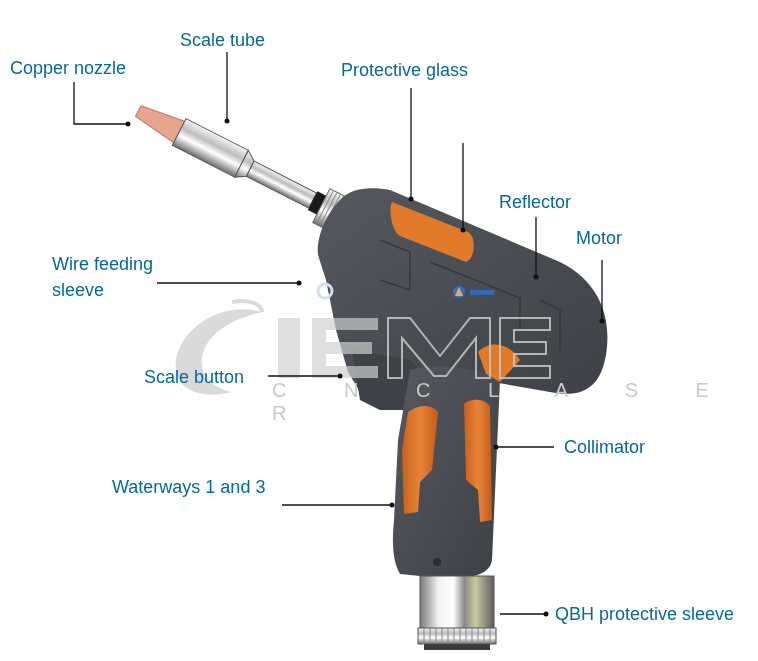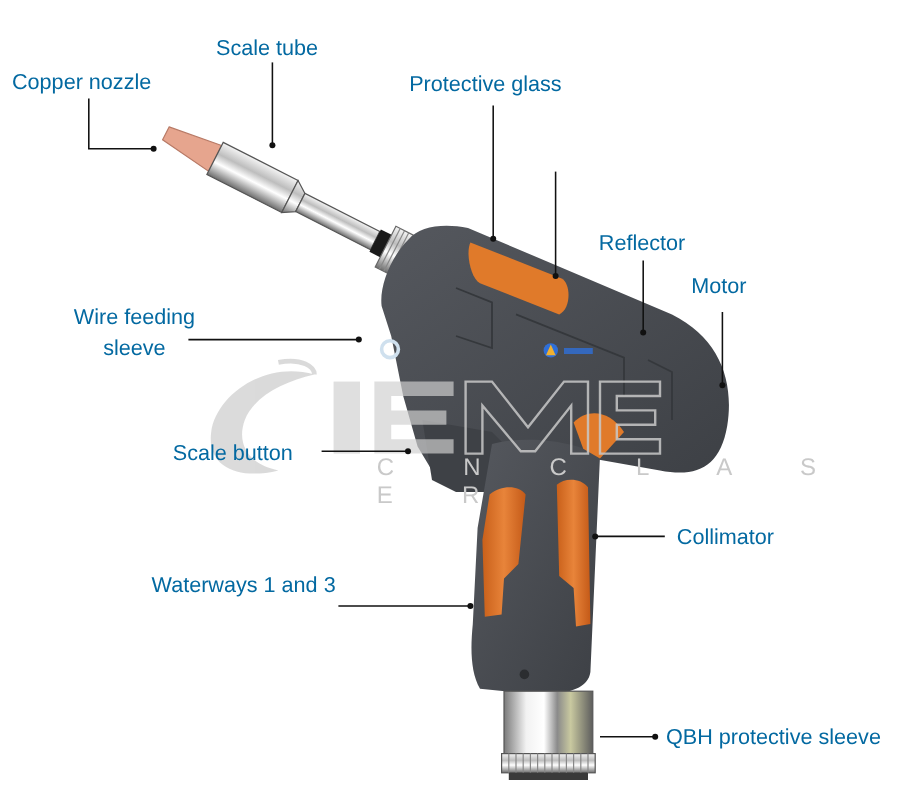--- a/index.html
+++ b/index.html
@@ -2,21 +2,21 @@
 <html><head>
   <meta charset="utf-8">
   <style>
     html, body { margin: 0; padding: 0; background: #ffffff; }
     body { width: 758px; height: 661px; overflow: hidden; position: relative;
            font-family: "Liberation Sans", sans-serif; }
     #stage { position: absolute; left: 0; top: 0; width: 758px; height: 661px; }
     svg.art { position: absolute; left: 0; top: 0; }
     .label { position: absolute; font-size: 18px; color: #0369a1; line-height: 22px;
              white-space: nowrap; font-family: "Liberation Sans", sans-serif; }
-    .label.center { text-align: center; }
+    .label.center { }
     .wm-text { position: absolute; font-family: "Liberation Sans", sans-serif;
                color: #c9c9c9; }
   </style>
 </head>
 <body>
 
 <div id="stage">
 
   <svg class="art" width="758" height="661" viewBox="0 0 758 661">
     <defs>
@@ -161,21 +161,21 @@
       <circle cx="536" cy="277" r="2.5"></circle>
       <circle cx="602" cy="321" r="2.5"></circle>
       <circle cx="299" cy="283" r="2.5"></circle>
       <circle cx="340" cy="376" r="2.5"></circle>
       <circle cx="496" cy="447" r="2.5"></circle>
       <circle cx="392" cy="505" r="2.5"></circle>
       <circle cx="546" cy="614" r="2.5"></circle>
     </g>
   </svg>
 
-  <div class="wm-text" style="left:272px; top:379px; font-size:20px; letter-spacing:26px;margin-left:42px;">C N C  L A S E R</div>
+  <div class="wm-text" style="left:272px; top:379px; font-size:20px; letter-spacing:26px;">C N C  L A S E R</div>
 
   <div class="label" style="left:10px; top:57px;">Copper nozzle</div>
 
   <div class="label" style="left:180px; top:29px;">Scale tube</div>
 
   <div class="label" style="left:341px; top:59px;">Protective glass</div>
 
 
   <div class="label" style="left:499px; top:191px;">Reflector</div>
 

